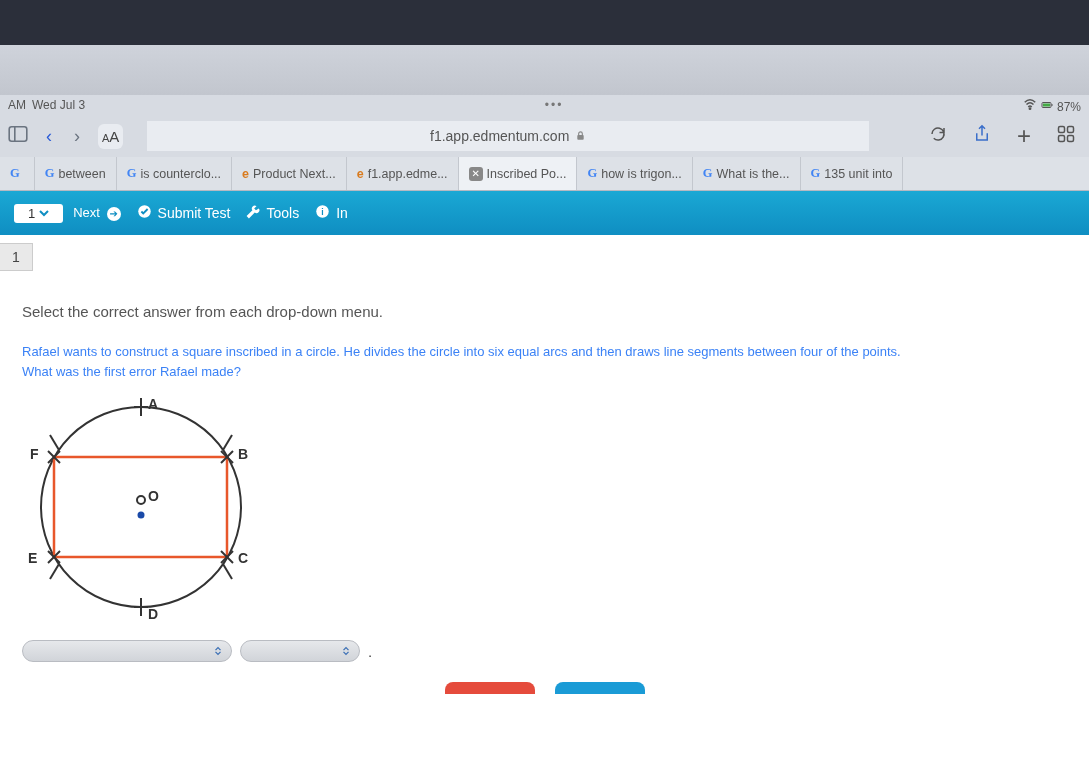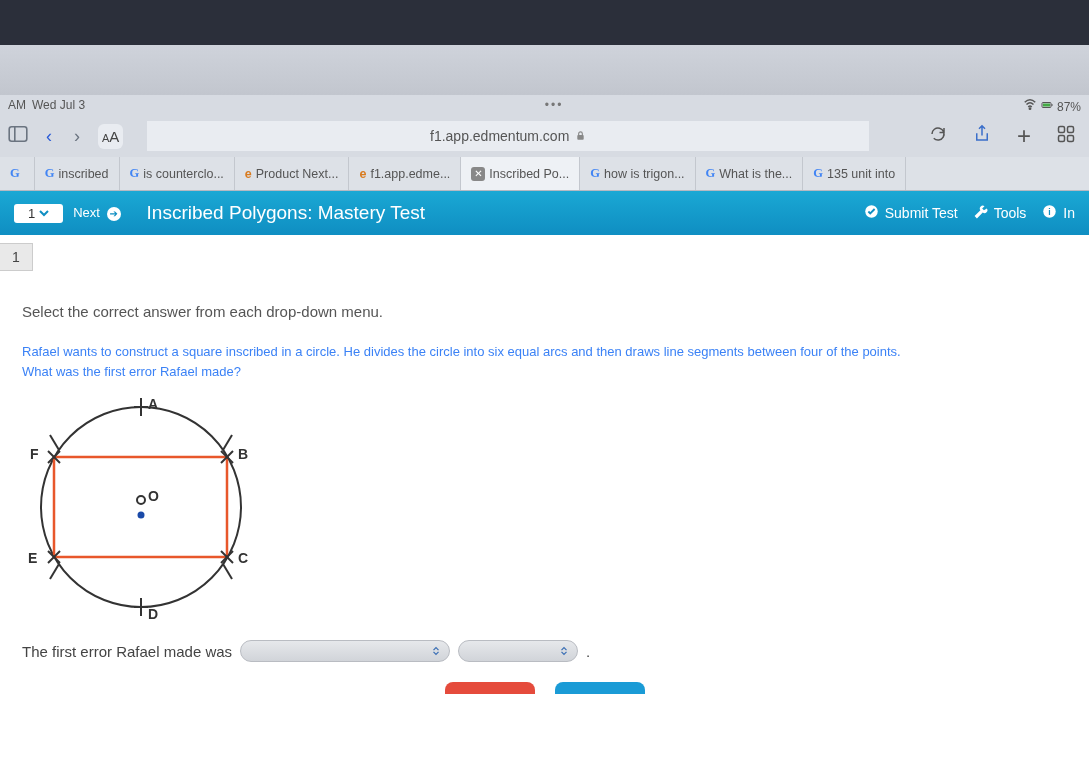--- a/index.html
+++ b/index.html
@@ -120,21 +120,21 @@
   </span>
 </div>
 
 <div class="tabs-row">
   <div class="btab">
       <span class="g-icon">G</span>
       <span></span>
     </div>
   <div class="btab">
       <span class="g-icon">G</span>
-      <span>inscribed</span>
+      <span>between</span>
     </div>
   <div class="btab">
       <span class="g-icon">G</span>
       <span>is counterclo...</span>
     </div>
   <div class="btab">
       <span class="e-icon">e</span>
       <span>Product Next...</span>
     </div>
   <div class="btab">
@@ -165,21 +165,20 @@
       <span>1</span>
       <svg width="10" height="10" viewBox="0 0 10 10">
           <path d="M1 3 L5 7 L9 3" fill="none" stroke="#0f8ec2" stroke-width="2"></path>
         </svg>
     </span>
     <span class="next">
       <span>Next</span>
       <span style="display:inline-block;background:#fff;color:#0f8ec2;border-radius:50%;width:14px;height:14px;line-height:14px;text-align:center;font-size:10px;margin-left:3px;">➔</span>
     </span>
   </div>
-  <div class="app-title">Inscribed Polygons: Mastery Test</div>
   <div class="hdr-btn">
     <span>
       <svg width="15" height="15" viewBox="0 0 24 24">
           <circle cx="12" cy="12" r="10" fill="#fff"></circle>
           <path d="M7 12 l3 3 l7 -7" fill="none" stroke="#0f8ec2" stroke-width="3"></path>
         </svg>
     </span>
     <span>Submit Test</span>
   </div>
   <div class="hdr-btn">
@@ -248,21 +247,20 @@
       <span class="lbl" style="left:212px; top:54px;">B</span>
       <span class="lbl" style="left:212px; top:158px;">C</span>
       <span class="lbl" style="left:122px; top:214px;">D</span>
       <span class="lbl" style="left:2px; top:158px;">E</span>
       <span class="lbl" style="left:4px; top:54px;">F</span>
       <span class="lbl" style="left:122px; top:96px;">O</span>
     </div>
   </div>
 
   <div class="answer-row">
-    <span>The first error Rafael made was</span>
     <span class="dd">
       <svg viewBox="0 0 10 12">
           <path d="M2 5 L5 2 L8 5 M2 7 L5 10 L8 7" fill="none" stroke="#3b6fb5" stroke-width="1.5"></path>
         </svg>
     </span>
     <span class="dd small">
       <svg viewBox="0 0 10 12">
           <path d="M2 5 L5 2 L8 5 M2 7 L5 10 L8 7" fill="none" stroke="#3b6fb5" stroke-width="1.5"></path>
         </svg>
     </span>

